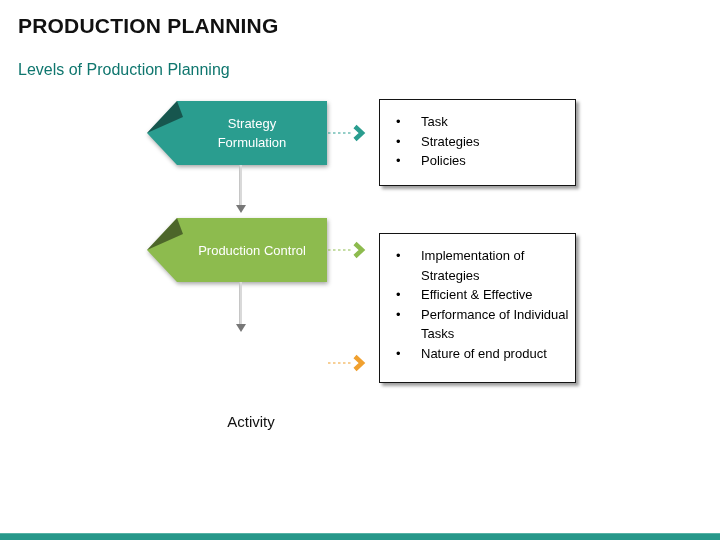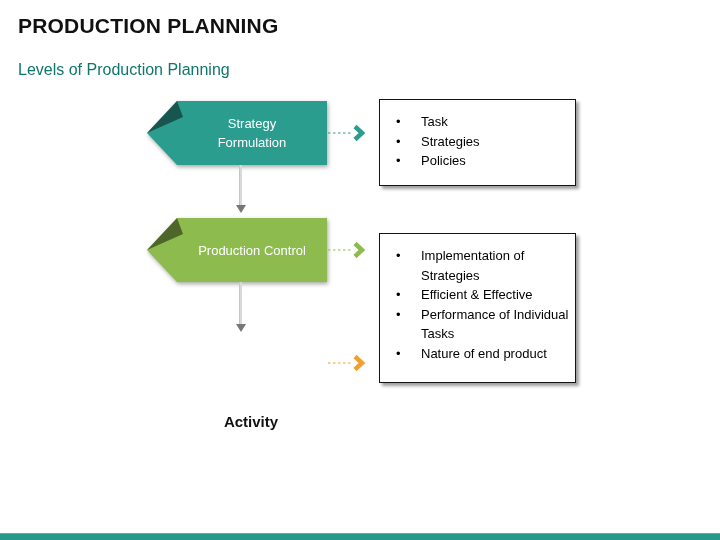--- a/index.html
+++ b/index.html
@@ -37,21 +37,21 @@
   
   .info-box{position:absolute;left:379px;width:197px;background:#ffffff;border:1.5px solid #141414;box-shadow:3px 3px 3px rgba(0,0,0,0.38);box-sizing:border-box;}
   .info-box-1{top:99px;height:87px;}
   .info-box-2{top:233px;height:150px;}
   .info-box ul{list-style:none;margin:0;padding:12px 6px 0 16px;}
   .info-box li{display:flex;font-size:13px;color:#000;line-height:19.5px;}
   .blt{width:25px;flex:0 0 25px;}
   .btx{flex:1;}
 
   
-  .activity{position:absolute;left:171px;top:413px;width:160px;text-align:center;font-size:15px;font-weight:bold;color:#111;}
+  .activity{position:absolute;left:171px;top:413px;width:160px;text-align:center;font-size:15px;font-weight:normal;color:#111;}
   .accent-bar{position:absolute;left:0;bottom:0;width:100%;height:7px;border-top:1px solid #57b2a5;box-sizing:border-box;}
 </style>
 </head>
 <body>
 
 <div class="slide">
 
   <div class="header">
     <div class="title">PRODUCTION PLANNING</div>
     <div class="subtitle">Levels of Production Planning</div>

